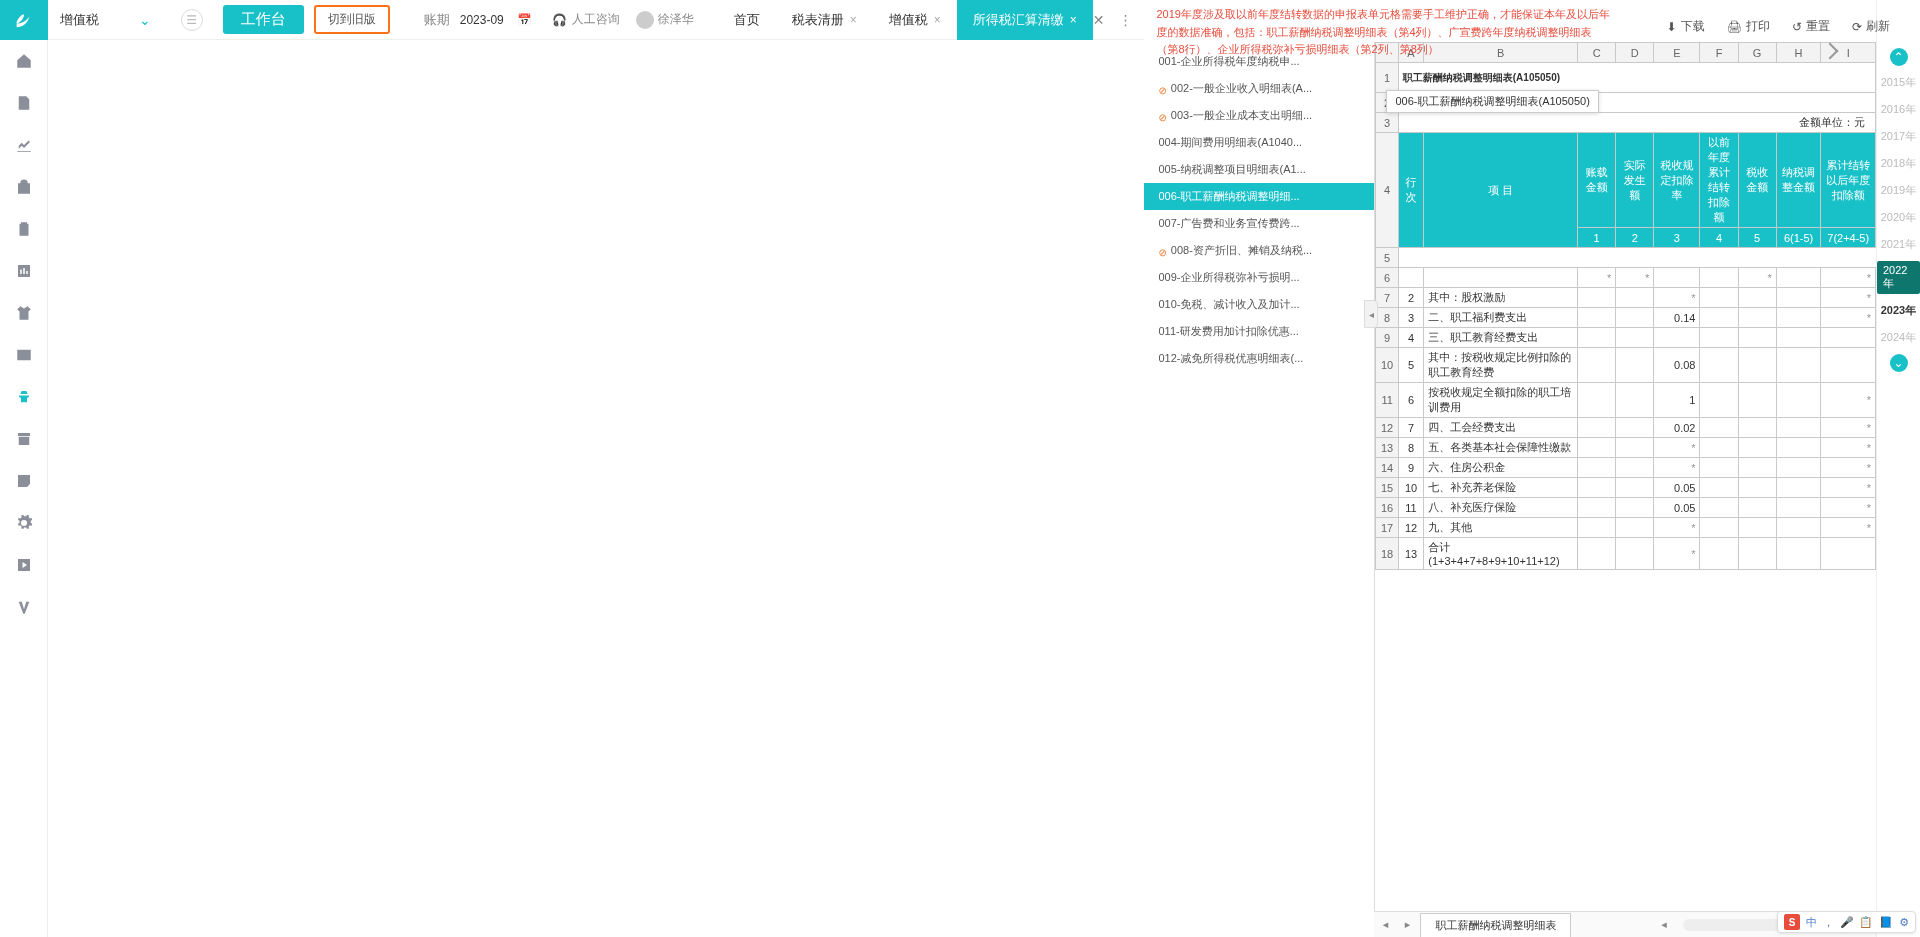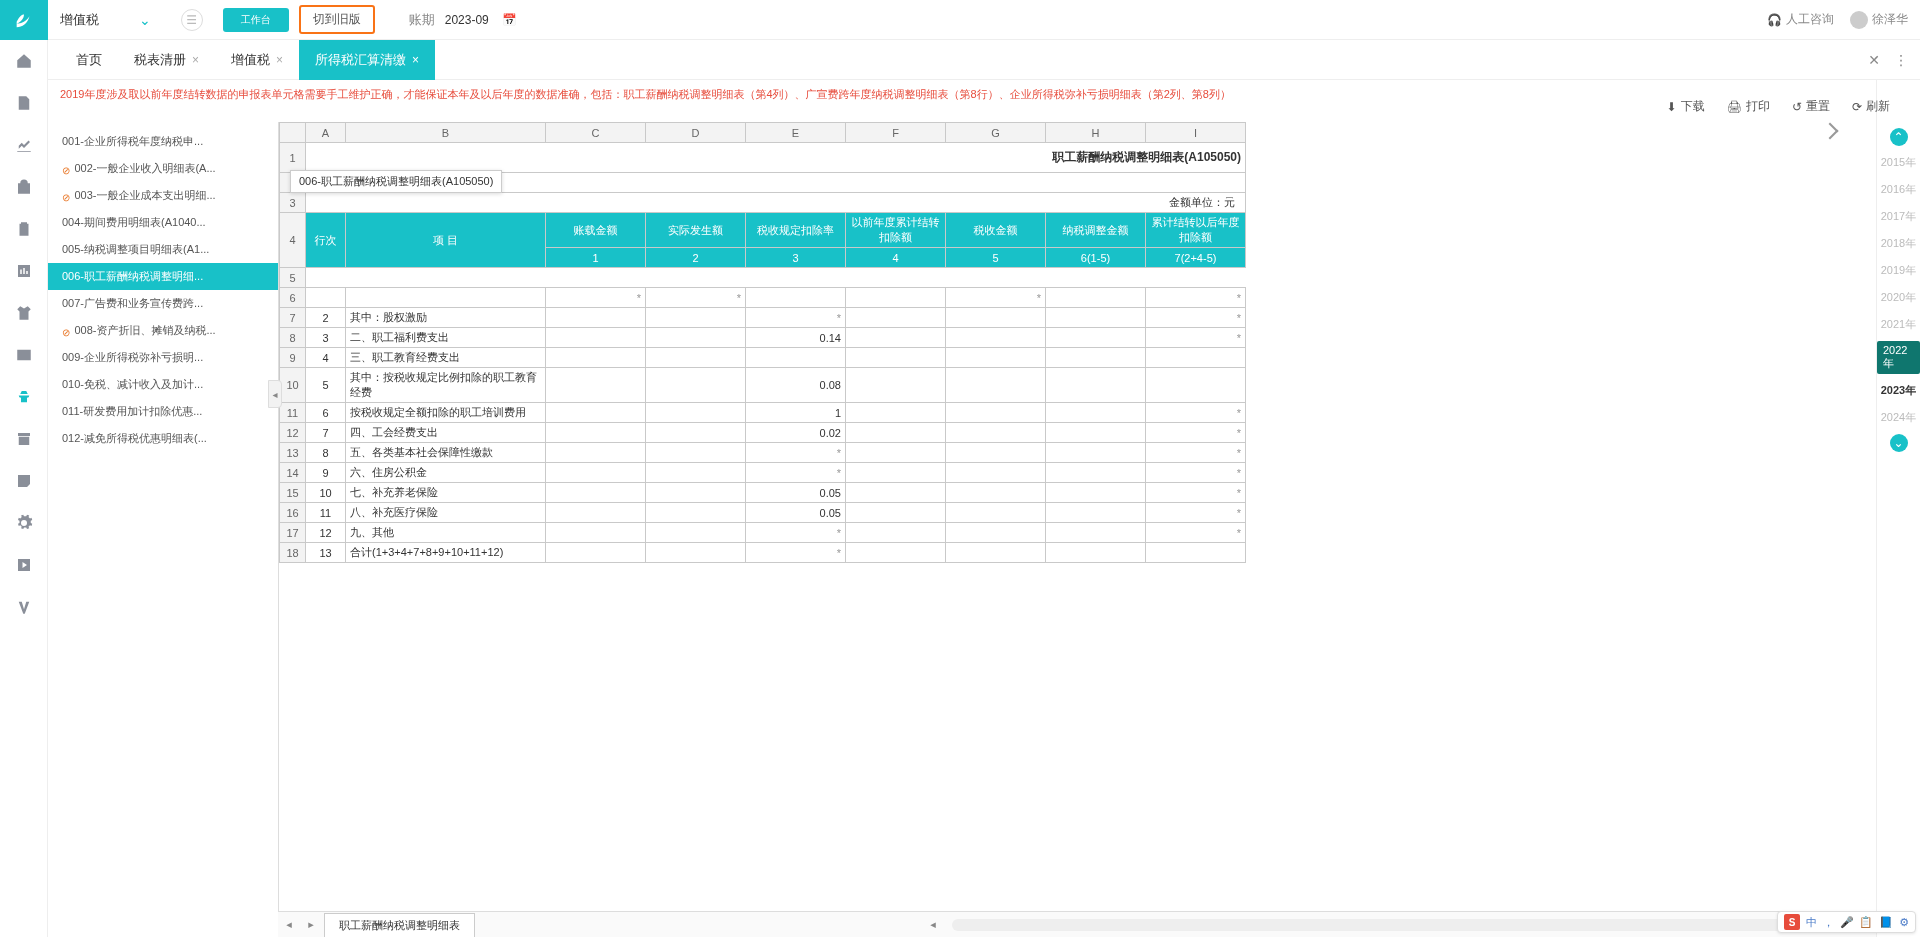--- a/index.html
+++ b/index.html
@@ -7,27 +7,27 @@
 
 .app { display: flex; height: 100vh; }
 
 .left-nav { width: 48px; background: #fff; border-right: 1px solid #eee; display: flex; flex-direction: column; align-items: center; padding-top: 0; }
 .left-nav .logo-cell { width: 48px; height: 40px; background: #18c1c8; display: flex; align-items: center; justify-content: center; }
 .left-nav .logo-cell svg { width: 22px; height: 22px; fill: #fff; }
 .left-nav .nav-item { width: 48px; height: 42px; display: flex; align-items: center; justify-content: center; color: #8a8f99; cursor: pointer; }
 .left-nav .nav-item svg { width: 18px; height: 18px; fill: currentColor; }
 .left-nav .nav-item.active { color: #18c1c8; }
 
-.main { flex: 1; display: flex; flex-direction: column; min-width: 0; }
+.main { flex: 1; display: flex; flex-direction: row; min-width: 0; }
 
 .top-bar { height: 40px; display: flex; align-items: center; padding: 0 12px; border-bottom: 1px solid #eee; gap: 10px; }
 .top-title { font-size: 13px; color: #333; margin-right: 30px; }
 .chev { color: #18c1c8; font-size: 14px; cursor: pointer; }
 .round-icon { width: 22px; height: 22px; border-radius: 50%; border: 1px solid #ddd; display: inline-flex; align-items: center; justify-content: center; color: #bbb; margin-left: 20px; cursor: pointer; }
-.btn-primary { background: #18c1c8; color: #fff; border: none; padding: 5px 18px; border-radius: 3px; cursor: pointer; font-size: 10px; margin-left: 10px; }
+.btn-primary { background: #18c1c8; color: #fff; border: none; padding: 5px 18px; border-radius: 3px; cursor: pointer; font-size: 15px; margin-left: 10px; }
 .btn-outline { background: #fff; color: #555; border: 2px solid #f97316; padding: 4px 12px; border-radius: 3px; cursor: pointer; font-size: 12px; }
 .period-label { color: #888; font-size: 13px; margin-left: 24px; }
 .period-val { color: #333; font-size: 12px; }
 .cal-icon { color: #18c1c8; margin-left: 4px; cursor: pointer; }
 .top-spacer { flex: 1; }
 .top-right { display: flex; align-items: center; gap: 16px; color: #888; }
 .top-right .link { display: flex; align-items: center; gap: 4px; cursor: pointer; }
 .avatar { width: 18px; height: 18px; border-radius: 50%; background: #ccc; display: inline-block; }
 
 .tabs { height: 40px; display: flex; align-items: center; padding: 0 12px; gap: 0; border-bottom: 1px solid #eee; position: relative; }
@@ -54,21 +54,21 @@
 .tooltip { position: absolute; top: 90px; left: 12px; background: #fff; border: 1px solid #ccc; padding: 3px 8px; font-size: 11px; box-shadow: 0 1px 4px rgba(0,0,0,.15); z-index: 5; }
 
 .grid-wrap { flex: 1; overflow: auto; border-left: 1px solid #ddd; }
 .grid { border-collapse: collapse; font-size: 11px; }
 .grid th, .grid td { border: 1px solid #c9c9c9; padding: 2px 4px; height: 20px; }
 .grid .rowhdr, .grid .colhdr, .grid .corner { background: #f3f3f3; color: #666; text-align: center; font-weight: normal; }
 .grid .corner { width: 26px; }
 .grid .colhdr { width: 100px; }
 .grid .colA { width: 40px; }
 .grid .colB { width: 200px; }
-.grid .title-cell { text-align: right; font-size: 12px; font-weight: bold; height: 30px; }
+.grid .title-cell { text-align: left; font-size: 10px; font-weight: bold; height: 30px; }
 .grid .unit-cell { text-align: right; padding-right: 10px; }
 .grid .th-teal { background: #18c1c8; color: #fff; text-align: center; font-weight: normal; }
 .grid .data-cell { text-align: right; padding-right: 4px; }
 .grid .item-cell { text-align: left; padding-left: 4px; }
 .grid .center { text-align: center; }
 .grid .star::after { content: "*"; color: #999; float: right; }
 
 .sheet-tabs { height: 26px; border-top: 1px solid #ddd; display: flex; align-items: center; background: #fafafa; font-size: 11px; }
 .sheet-tabs .nav-btn { width: 22px; text-align: center; color: #888; cursor: pointer; }
 .sheet-tabs .stab { padding: 4px 14px; border: 1px solid #ccc; border-bottom: none; background: #fff; margin-left: 2px; cursor: pointer; }

